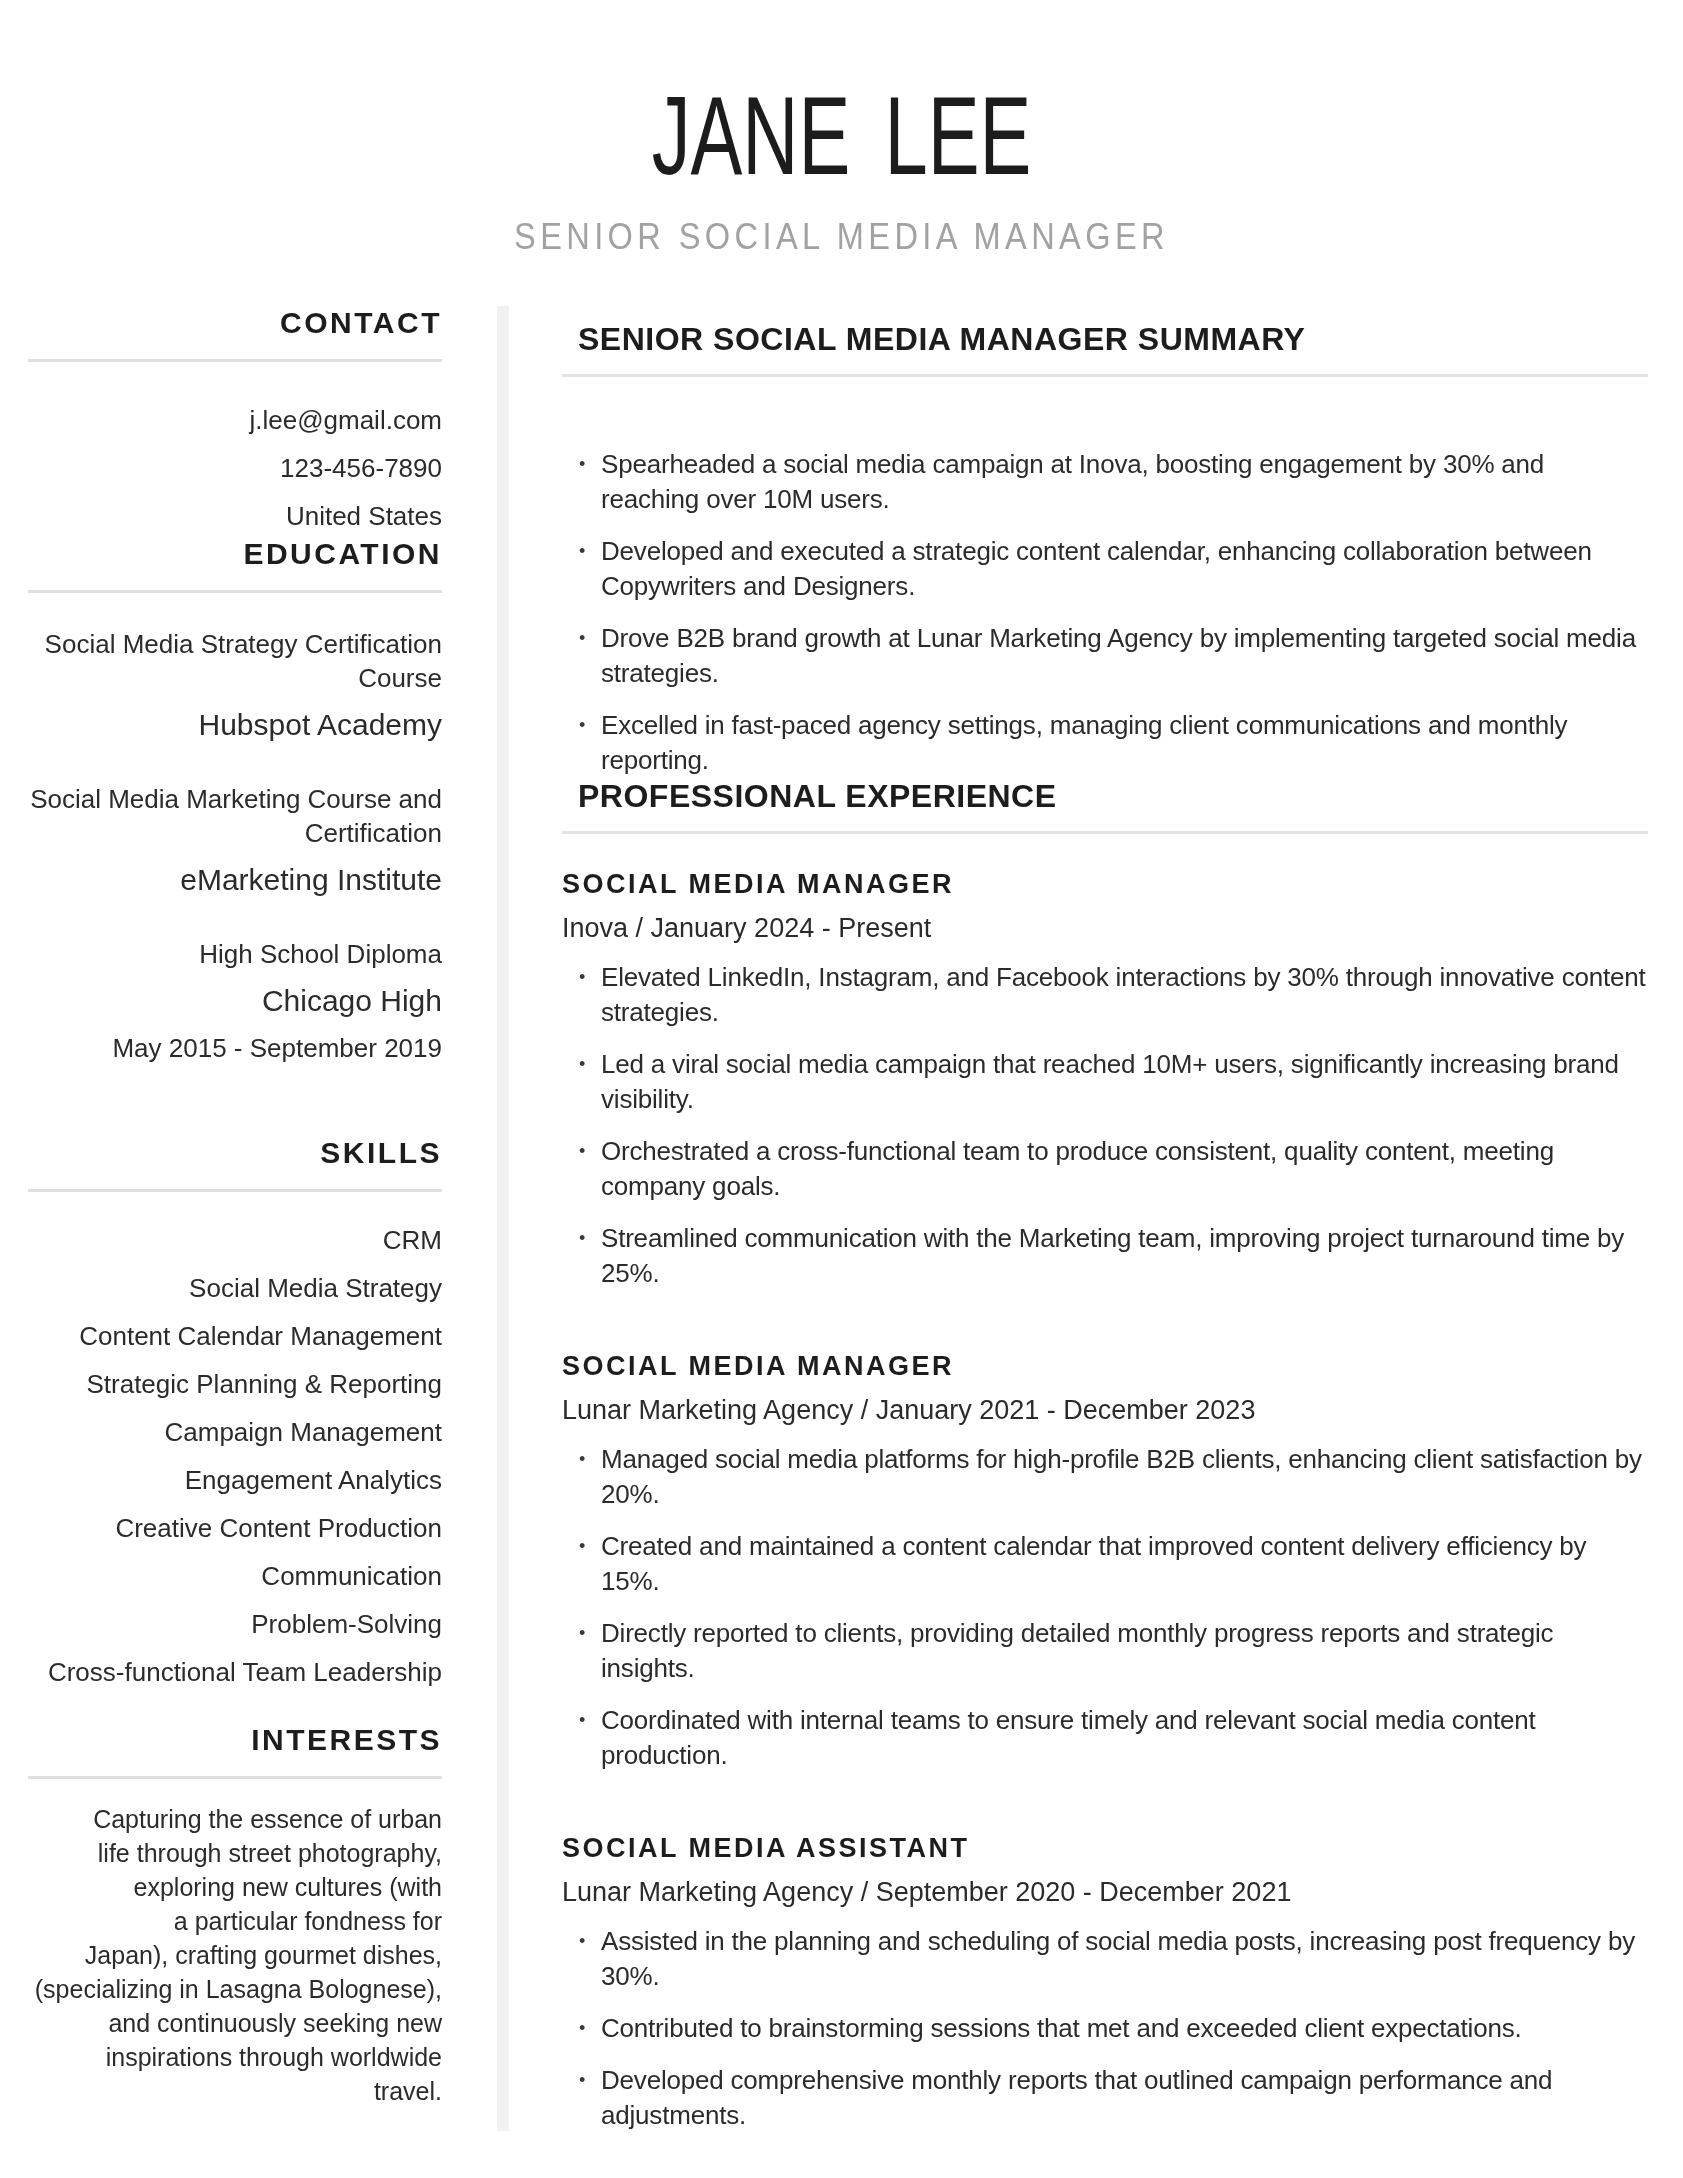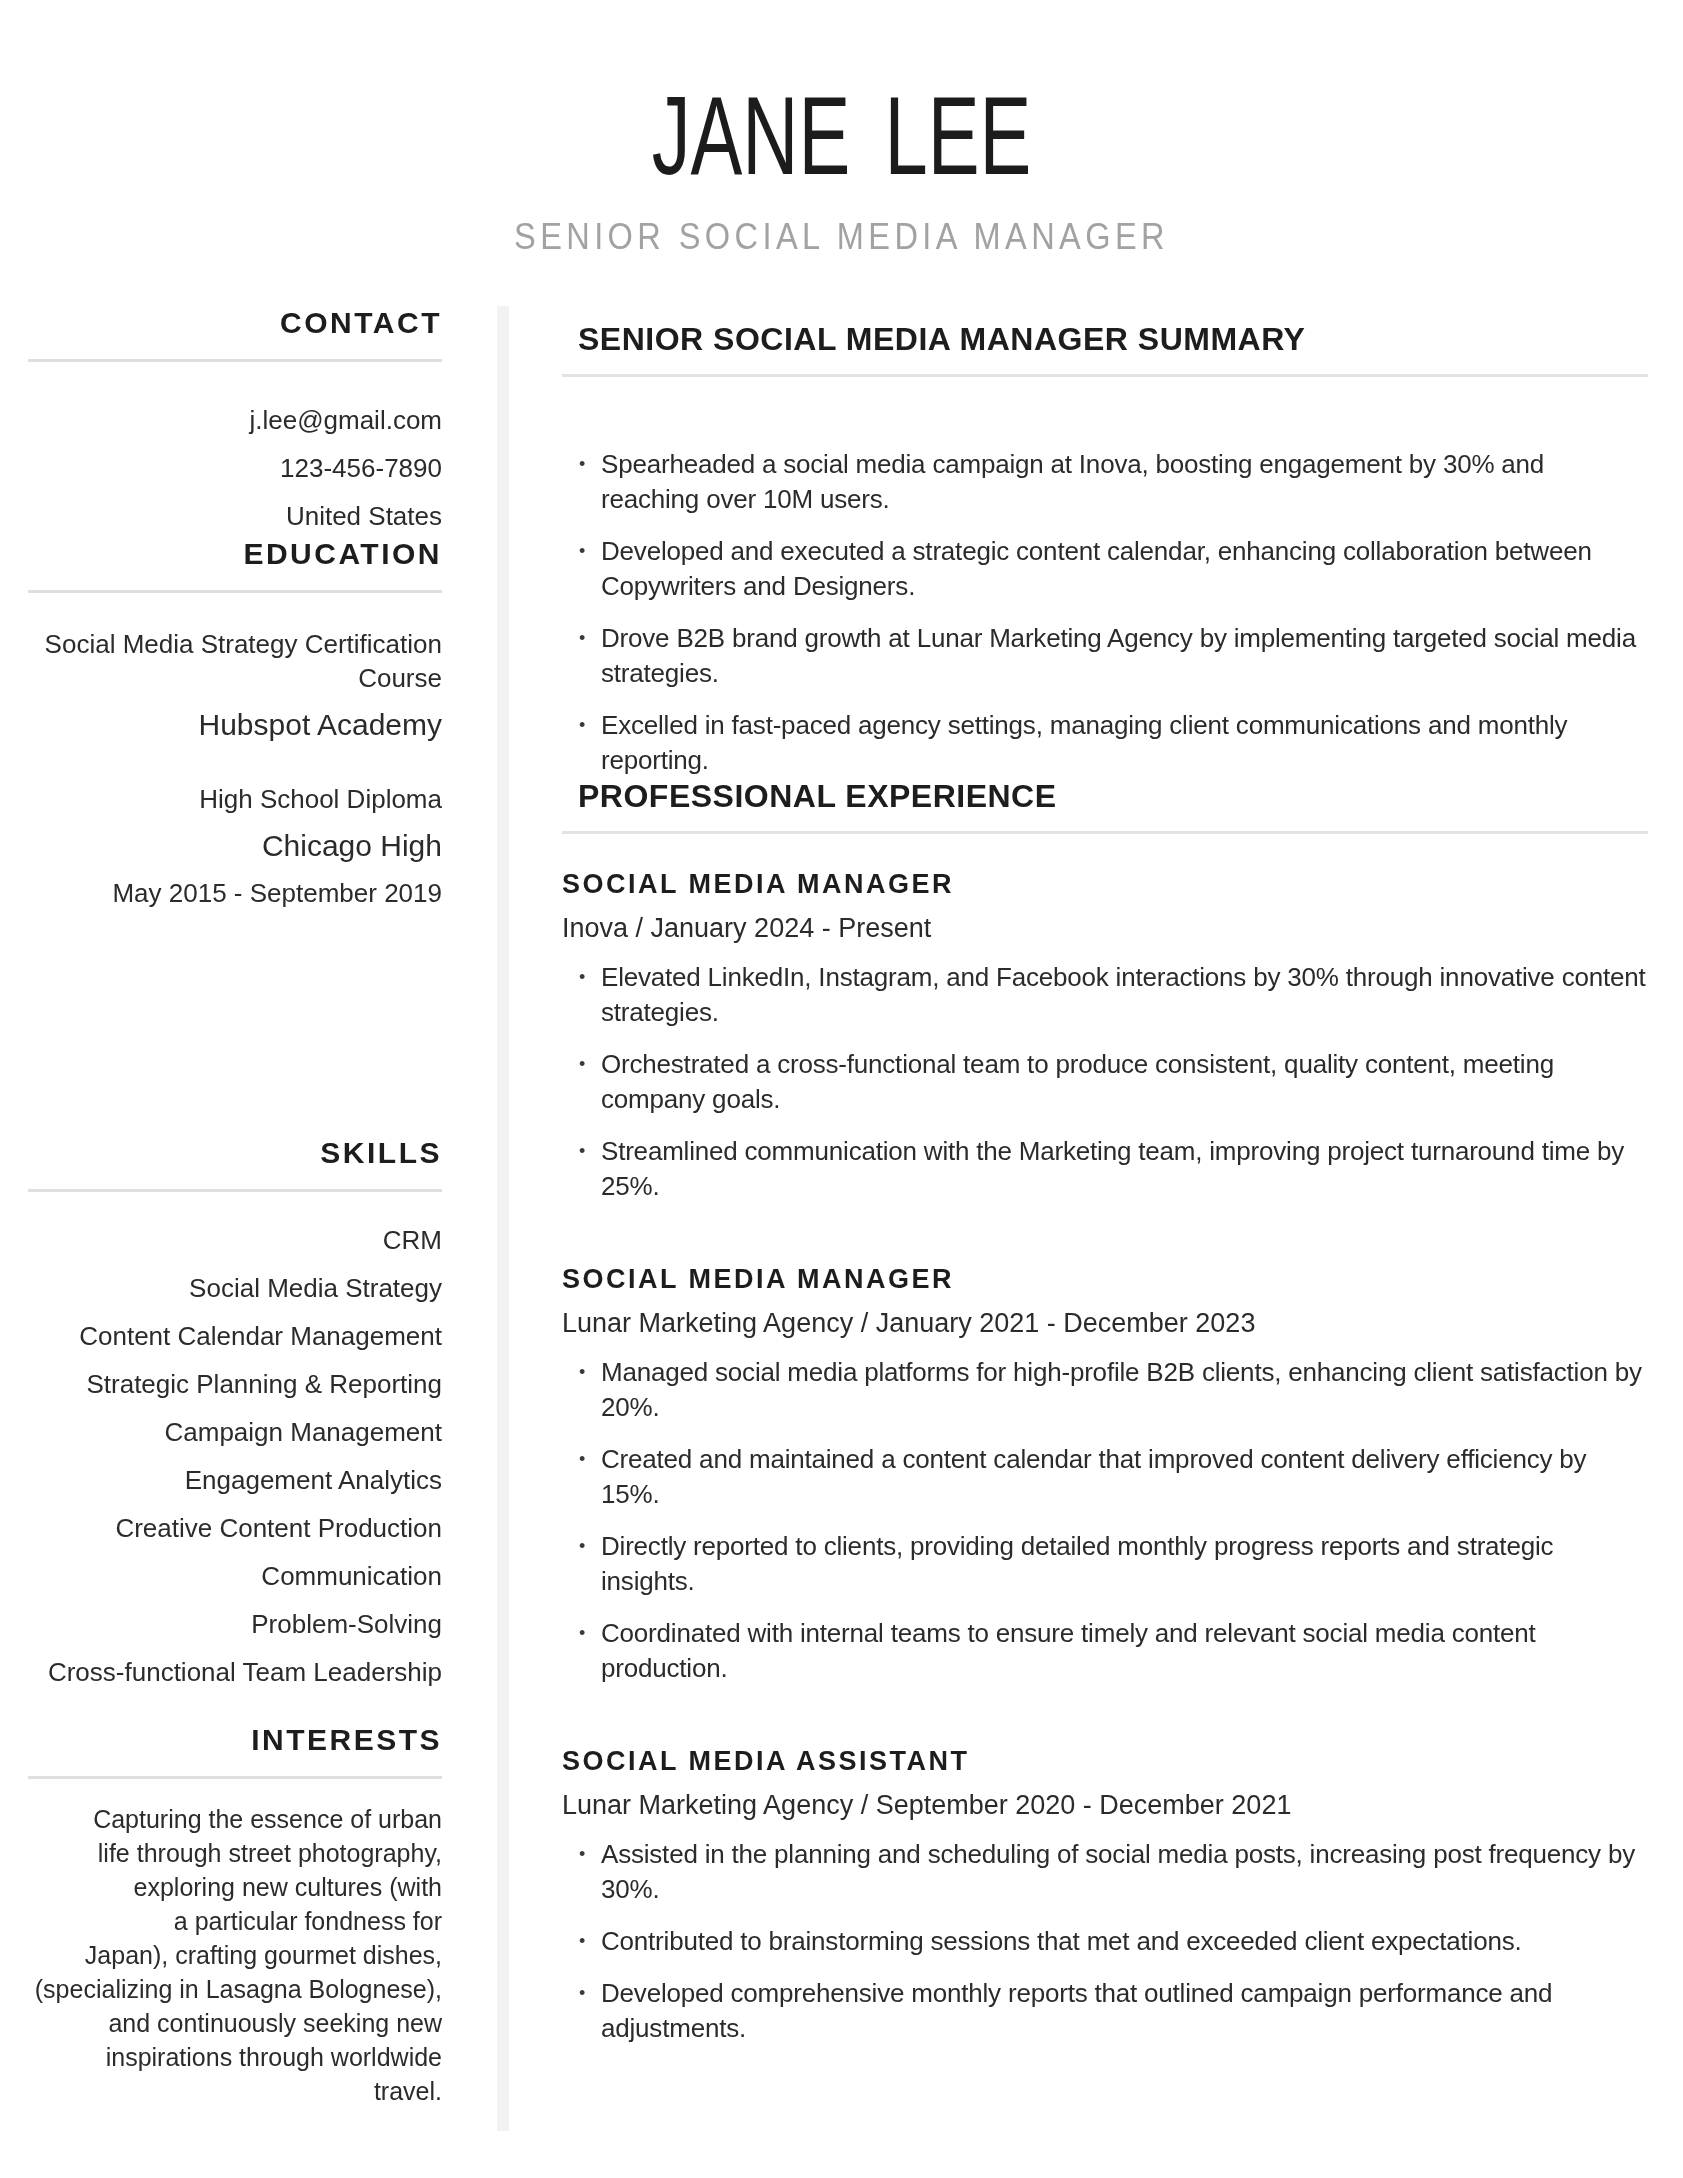--- a/index.html
+++ b/index.html
@@ -130,20 +130,30 @@
             <div class="degree">
 
                 <div class="degree-line">Social Media Strategy Certification</div>
 
                 <div class="degree-line">Course</div>
               </div>
             <div class="school">Hubspot Academy</div>
 
           </div>
 
+          <div class="edu-entry">
+            <div class="degree">
+
+                <div class="degree-line">Social Media Marketing Course and</div>
+
+                <div class="degree-line">Certification</div>
+              </div>
+            <div class="school">eMarketing Institute</div>
+
+          </div>
 
           <div class="edu-entry">
             <div class="degree">
 
                 <div class="degree-line">High School Diploma</div>
               </div>
             <div class="school">Chicago High</div>
             <div class="edu-dates">May 2015 - September 2019</div>
           </div>
         </div>
@@ -225,20 +235,21 @@
       <div class="rule"></div>
       <div class="jobs">
 
           <article class="job">
             <h3 class="job-title">SOCIAL MEDIA MANAGER</h3>
             <div class="job-meta">Inova / January 2024 - Present</div>
             <ul class="bullets">
 
                 <li class="bullet">Elevated LinkedIn, Instagram, and Facebook interactions by 30% through innovative content strategies.</li>
 
+                <li class="bullet">Led a viral social media campaign that reached 10M+ users, significantly increasing brand visibility.</li>
 
                 <li class="bullet">Orchestrated a cross-functional team to produce consistent, quality content, meeting company goals.</li>
 
                 <li class="bullet">Streamlined communication with the Marketing team, improving project turnaround time by 25%.</li>
               </ul>
           </article>
 
           <article class="job">
             <h3 class="job-title">SOCIAL MEDIA MANAGER</h3>
             <div class="job-meta">Lunar Marketing Agency / January 2021 - December 2023</div>

